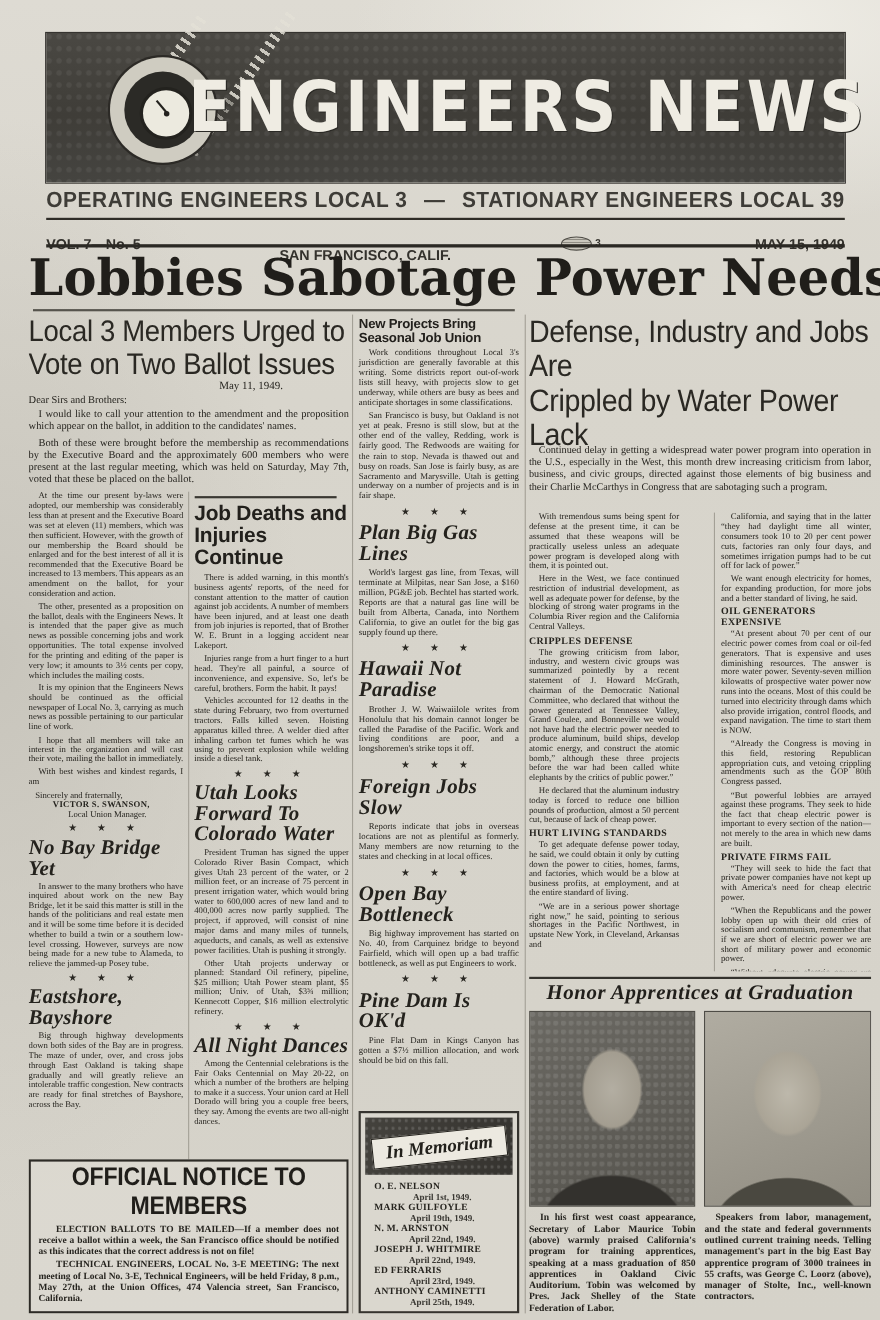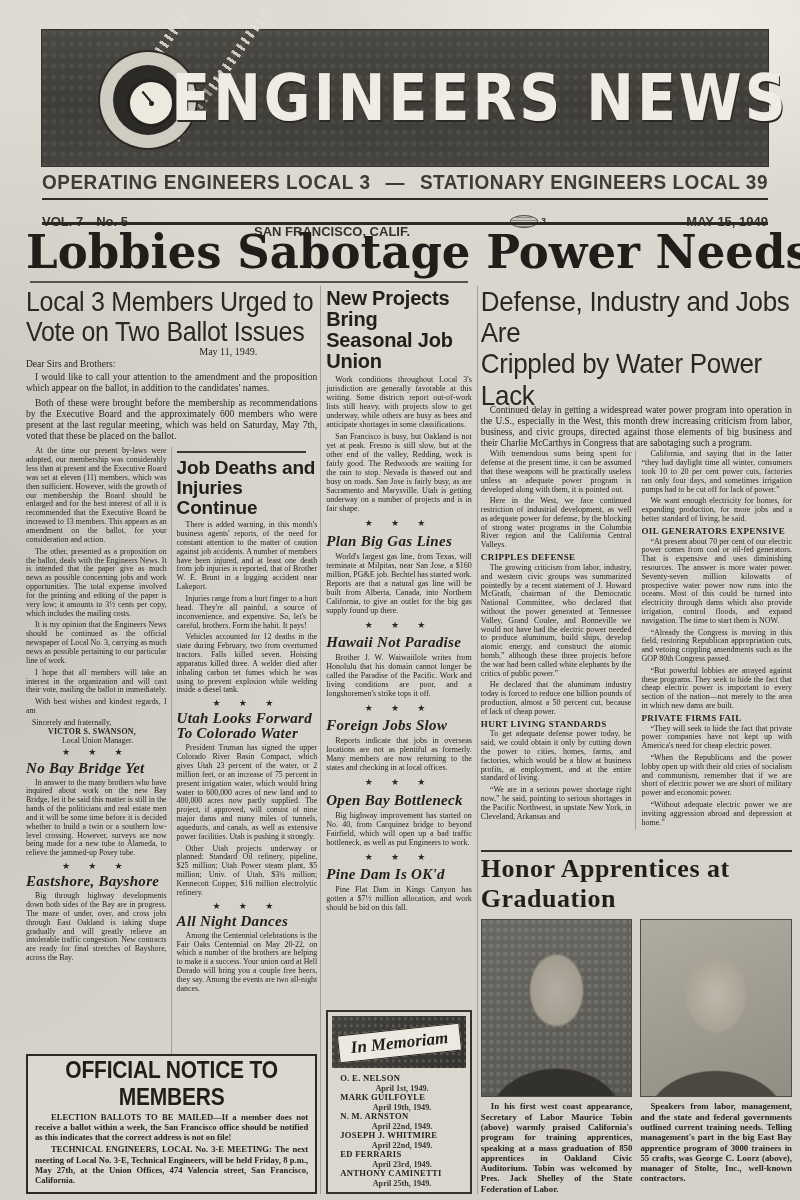--- a/index.html
+++ b/index.html
@@ -59,21 +59,21 @@
   
   .content{position:absolute;left:26px;top:286px;width:766px;height:908px;display:flex;}
   .vdiv{width:1px;background:#a3a096;margin:0 3px;}
   .col{overflow:hidden;display:flex;flex-direction:column;}
   .col-left{width:292px;}
   .col-mid{width:146px;}
   .col-right{width:312px;}
   
   .hl-light{font-family:"Liberation Sans", sans-serif;font-weight:400;color:#2a2823;font-size:25px;line-height:1.12;letter-spacing:-.3px;transform:scaleY(1.08);transform-origin:left top;}
   .hl-bold{font-family:"Liberation Sans", sans-serif;font-weight:700;color:#22201c;font-size:19px;line-height:1.05;letter-spacing:-.2px;margin:2px 0 3px;}
-  .hl-ital{font-family:"Liberation Serif", serif;font-style:italic;font-weight:700;font-size:15px;line-height:1.0;color:#24221d;margin:2px 0 3px;letter-spacing:.3px;}
+  .hl-ital{font-family:"Liberation Serif", serif;font-style:italic;font-weight:700;font-size:19px;line-height:1.0;color:#24221d;margin:2px 0 3px;letter-spacing:.3px;}
   .subhead-caps{font-weight:700;font-size:9px;letter-spacing:.4px;margin:3px 0 1px;}
   
   .bt p{margin:0 0 3px;text-indent:9px;text-align:justify;}
   .stars{text-align:center;font-size:9px;letter-spacing:8px;margin:2px 0 3px;color:#2a2823;}
   .twocol{display:flex;flex:1;min-height:0;}
   .subcol{flex:1;min-width:0;overflow:hidden;}
   
   .letter-date{text-align:right;padding-right:60px;font-size:10px;margin:4px 0 2px;}
   .salutation{font-size:9.5px;margin:0 0 2px;}
   .letter-intro{font-size:9.5px;line-height:1.18;}
@@ -82,40 +82,40 @@
   .col-left .subcol + .subcol{border-left:1px solid #a3a096;padding-left:5px;padding-right:0;}
   .sig{text-align:left;margin:1px 0 0 6px;}
   .sig .s2{margin-left:16px;font-weight:700;letter-spacing:.3px;font-family:Liberation Serif, serif;}
   .sig .s3{margin-left:30px;}
   .top-rule{height:2px;background:#3a3832;width:92%;margin:4px 0 5px;}
   .notice-box{margin-top:auto;border:2px solid #2c2a25;padding:4px 7px 5px;background:rgba(233,230,222,.35);}
   .notice-title{font-family:"Liberation Sans", sans-serif;font-weight:700;font-size:21px;text-align:center;transform:scaleY(1.1);letter-spacing:-.2px;margin:0 0 4px;color:#201e1a;}
   .notice-box p{font-size:8.6px;line-height:1.18;text-align:justify;text-indent:16px;margin:0 0 2px;font-weight:600;}
   
   .col-mid{font-size:8px;line-height:1.13;padding:0 2px;}
-  .col-mid .hl-bold{font-size:20px;}
+  .col-mid .hl-bold{font-size:12px;}
   .memoriam{margin-top:auto;border:2px solid #35332e;padding:4px;background:rgba(226,223,214,.4);}
   .mem-banner{position:relative;height:52px;background:
       radial-gradient(circle at 20% 40%, rgba(255,255,255,.15) 0 1px, transparent 2px),
       linear-gradient(100deg,#44423d, #35332f);background-size:6px 7px,100% 100%;}
   .mem-ribbon{position:absolute;left:4%;right:4%;top:13px;height:26px;background:#ece9e0;border:1px solid #26241f;
     transform:rotate(-6deg);display:flex;align-items:center;justify-content:center;
     font-family:"Liberation Serif", serif;font-style:italic;font-weight:700;font-size:17px;color:#22201b;}
   .mem-list{padding:6px 2px 0 8px;}
   .mem-name{font-weight:700;font-size:8.6px;letter-spacing:.3px;}
   .mem-date{text-align:center;font-weight:700;font-size:8.2px;color:#3a3833;}
   
   .col-right .hl-light{font-size:26px;}
   .defense-intro{font-size:9.3px;line-height:1.18;margin-top:3px;text-align:justify;}
   .defense-intro p{text-indent:9px;margin:0;}
-  .col-right .twocol{font-size:8px;line-height:1.1;margin-top:1px;flex:0 1 auto;}
+  .col-right .twocol{font-size:8px;line-height:1.1;margin-top:17px;flex:0 1 auto;gap:28px;}
   .col-right .subcol{padding-right:4px;}
   .col-right .subcol + .subcol{border-left:1px solid #a3a096;padding-left:5px;padding-right:0;}
   .honor-rule{height:2px;background:#34322d;margin:5px 0 2px;}
-  .honor-head{font-family:"Liberation Serif", serif;font-weight:700;font-size:26px;text-align:left;letter-spacing:.5px;margin:0 0 5px;color:#211f1b;}
+  .honor-head{font-family:"Liberation Serif", serif;font-style:italic;font-weight:700;font-size:19px;text-align:center;letter-spacing:.5px;margin:0 0 5px;color:#211f1b;}
   .photos{display:flex;gap:8px;}
   .photo{flex:1;height:176px;border:1px solid #4e4c46;position:relative;overflow:hidden;}
   .photo-a{background:
       radial-gradient(ellipse 46px 62px at 50% 40%, #b3aea2 0%, #a39d90 55%, rgba(0,0,0,0) 60%),
       radial-gradient(ellipse 95px 70px at 50% 112%, #33312d 0%, #33312d 68%, rgba(0,0,0,0) 70%),
       radial-gradient(circle at 30% 25%, rgba(255,255,255,.10) 0 2px, transparent 3px),
       linear-gradient(160deg,#6a6862, #56544e);
     background-size:auto,auto,7px 8px,auto;}
   .photo-b{background:
       radial-gradient(ellipse 52px 66px at 50% 42%, #bdb8ab 0%, #aaa496 55%, rgba(0,0,0,0) 60%),

